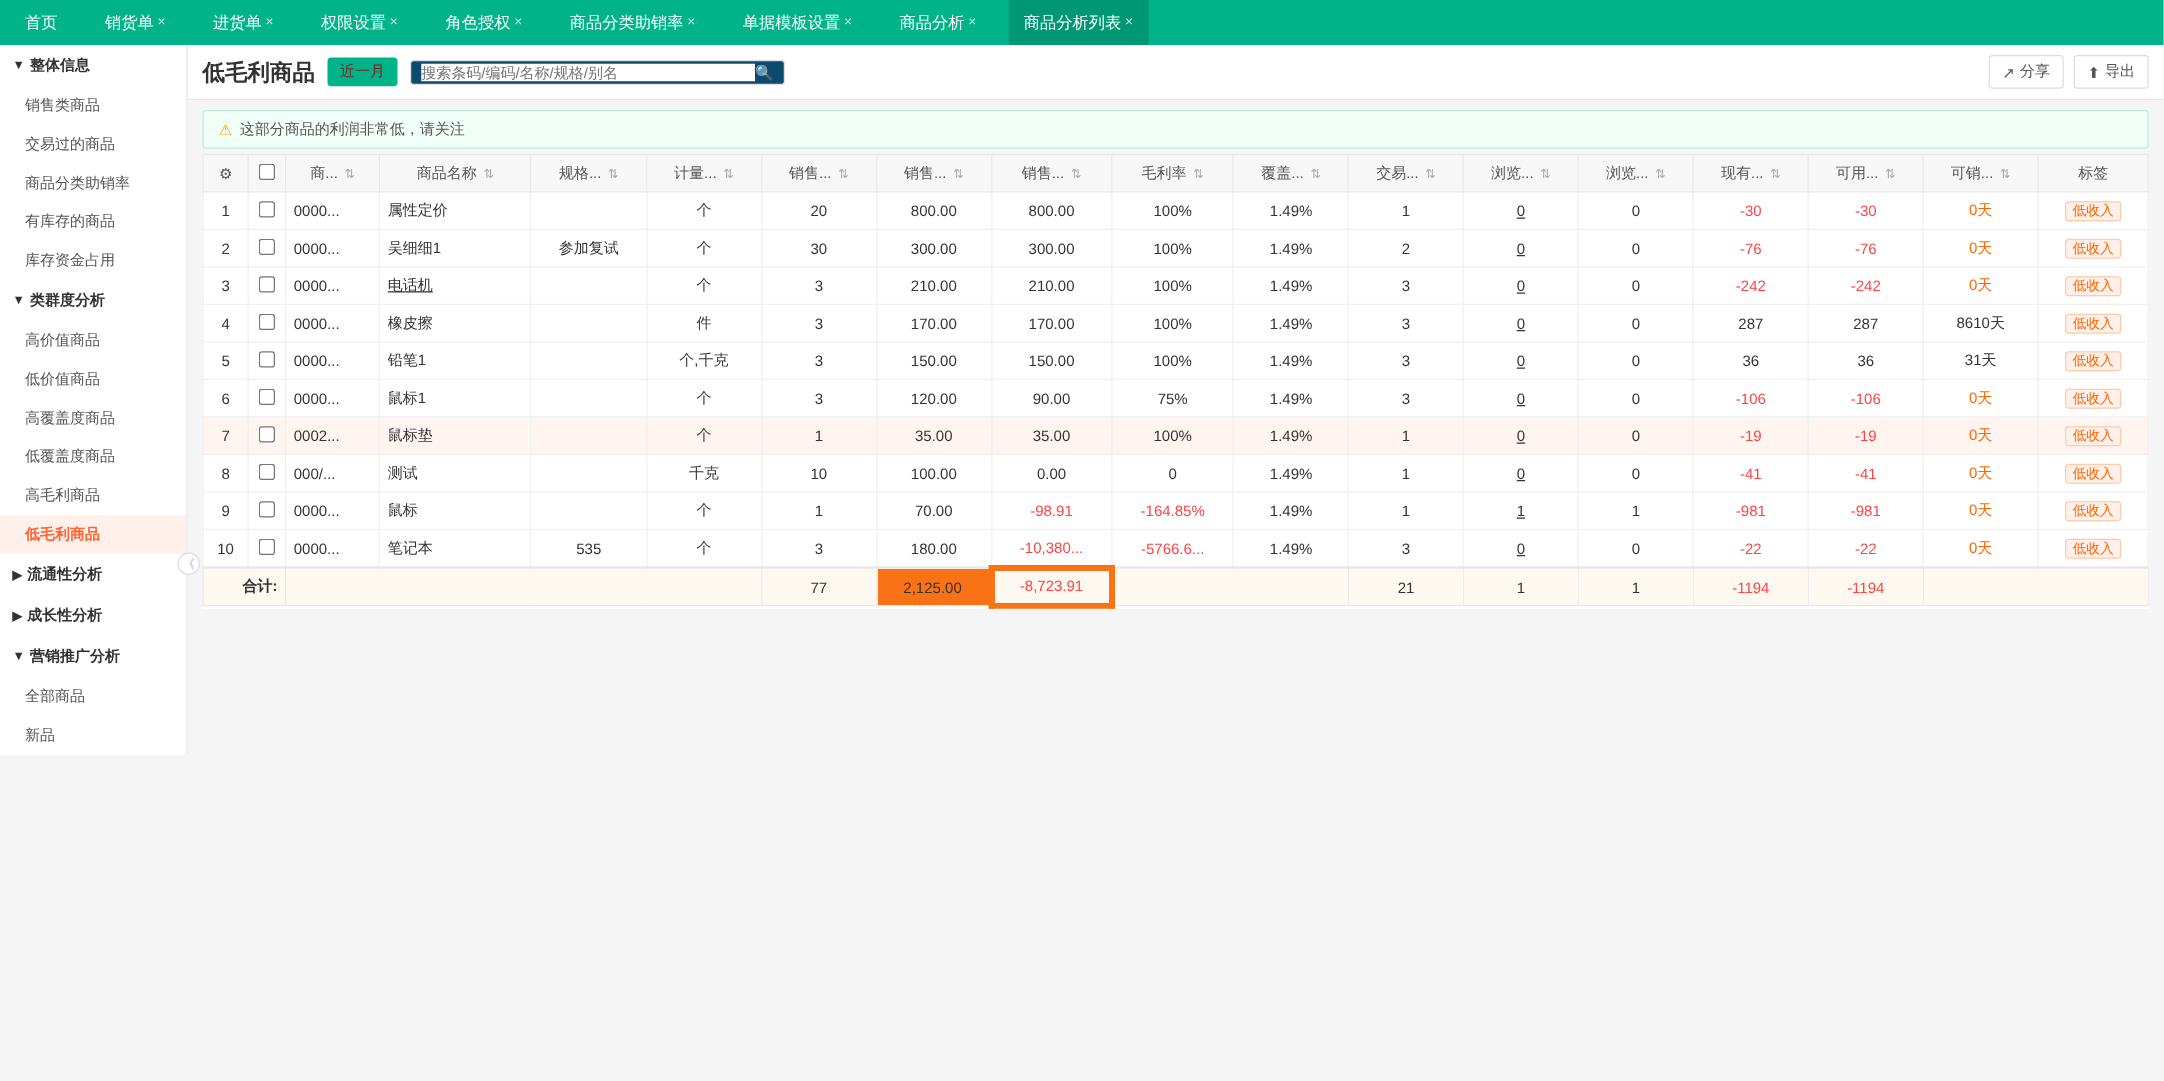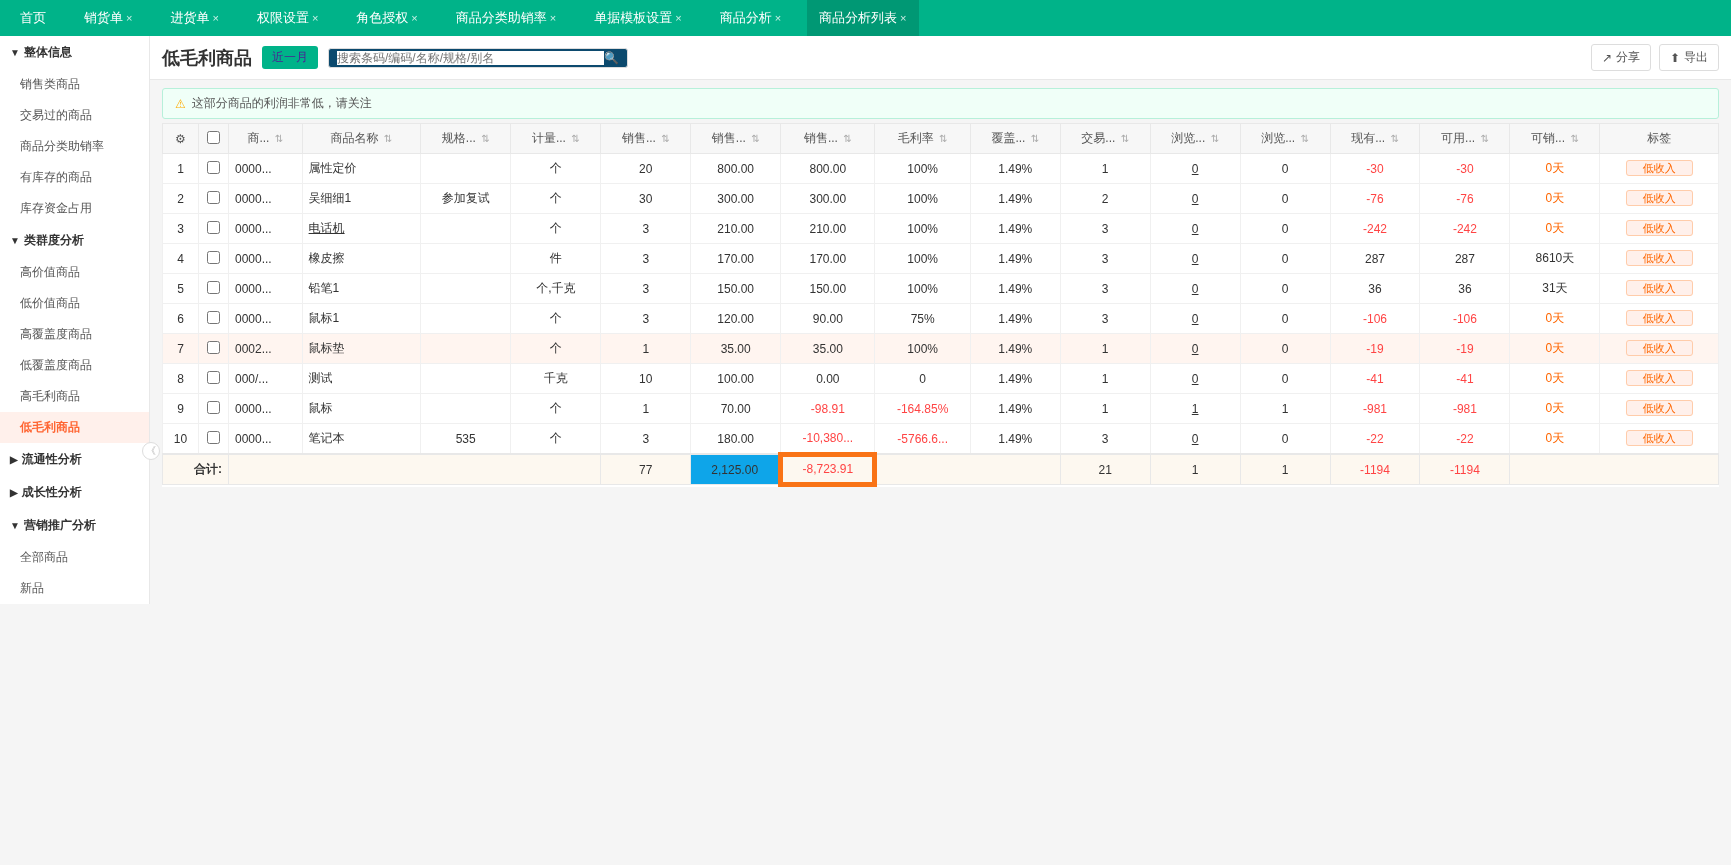--- a/index.html
+++ b/index.html
@@ -77,21 +77,21 @@
       border-bottom: 1px solid #e8e8e8;
       gap: 10px;
     }
     .page-title-text {
       font-size: 18px;
       font-weight: bold;
       color: #333;
     }
     .date-filter-btn {
       background: #00b389;
-      color: #4c1d95;
+      color: #7f1d1d;
       border: none;
       padding: 3px 10px;
       border-radius: 3px;
       cursor: pointer;
       font-size: 12px;
       text-align: right;
     }
     .search-box {
       display: flex;
       align-items: center;
@@ -180,21 +180,21 @@
       white-space: nowrap;
     }
     .td-left { text-align: left; }
     .text-red { color: #ff4444; }
     .text-orange { color: #ff6600; }
     .tag-badge {
       background: #fff0eb;
       color: #ff6600;
       border: 1px solid #ffccaa;
       border-radius: 3px;
-      padding: 1px 16px;
+      padding: 1px 5px;
       font-size: 11px;
     }
     .link-underline { text-decoration: underline; color: #333; cursor: pointer; }
 
     
     .pagination-bar {
       display: flex;
       align-items: center;
       justify-content: flex-end;
       padding: 6px 12px;
@@ -648,21 +648,21 @@
       <td class="text-red">-22</td>
       <td class="text-orange">0天</td>
       <td><span class="tag-badge">低收入</span></td>
     </tr>
           </tbody>
         <tfoot>
           <tr class="table-footer">
             <td colspan="2" style="text-align:right; font-weight:bold; padding: 6px; background:#fdf8f0; border:1px solid #e8e8e8;">合计:</td>
             <td colspan="4" style="background:#fdf8f0; border:1px solid #e8e8e8;"></td>
             <td style="background:#fdf8f0; border:1px solid #e8e8e8; text-align:center;">77</td>
-            <td style="background:#0ea5e9; border:1px solid #e8e8e8; text-align:center;margin-left:36px;">2,125.00</td>
+            <td style="background:#f97316; border:1px solid #e8e8e8; text-align:center;margin-left:36px;">2,125.00</td>
             <td style="background:#fdf8f0; border:5px solid #f97316; text-align:center; color:#ff4444;">-8,723.91</td>
             <td colspan="2" style="background:#fdf8f0; border:1px solid #e8e8e8;"></td>
             <td style="background:#fdf8f0; border:1px solid #e8e8e8; text-align:center;">21</td>
             <td style="background:#fdf8f0; border:1px solid #e8e8e8; text-align:center;">1</td>
             <td style="background:#fdf8f0; border:1px solid #e8e8e8; text-align:center;">1</td>
             <td style="background:#fdf8f0; border:1px solid #e8e8e8; text-align:center; color:#ff4444;">-1194</td>
             <td style="background:#fdf8f0; border:1px solid #e8e8e8; text-align:center; color:#ff4444;">-1194</td>
             <td colspan="2" style="background:#fdf8f0; border:1px solid #e8e8e8;"></td>
           </tr>
         </tfoot>

